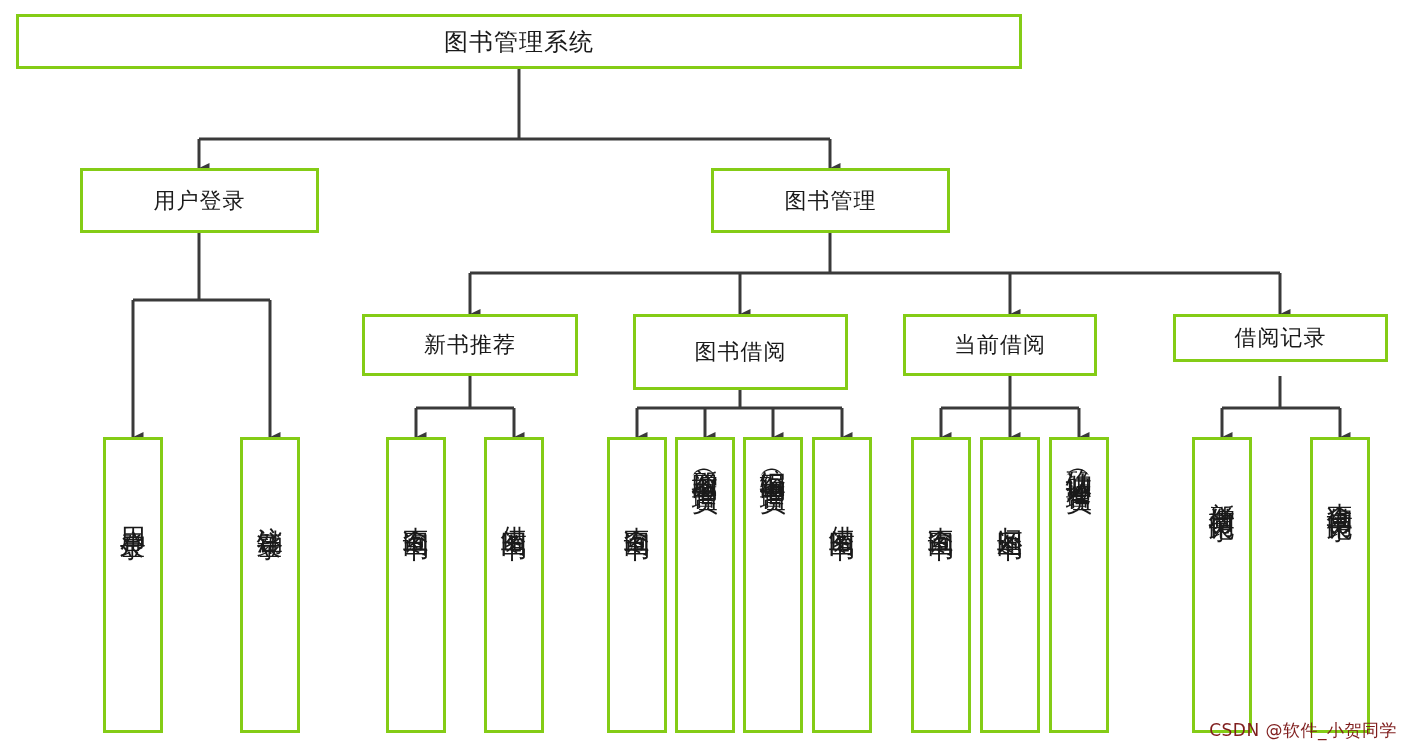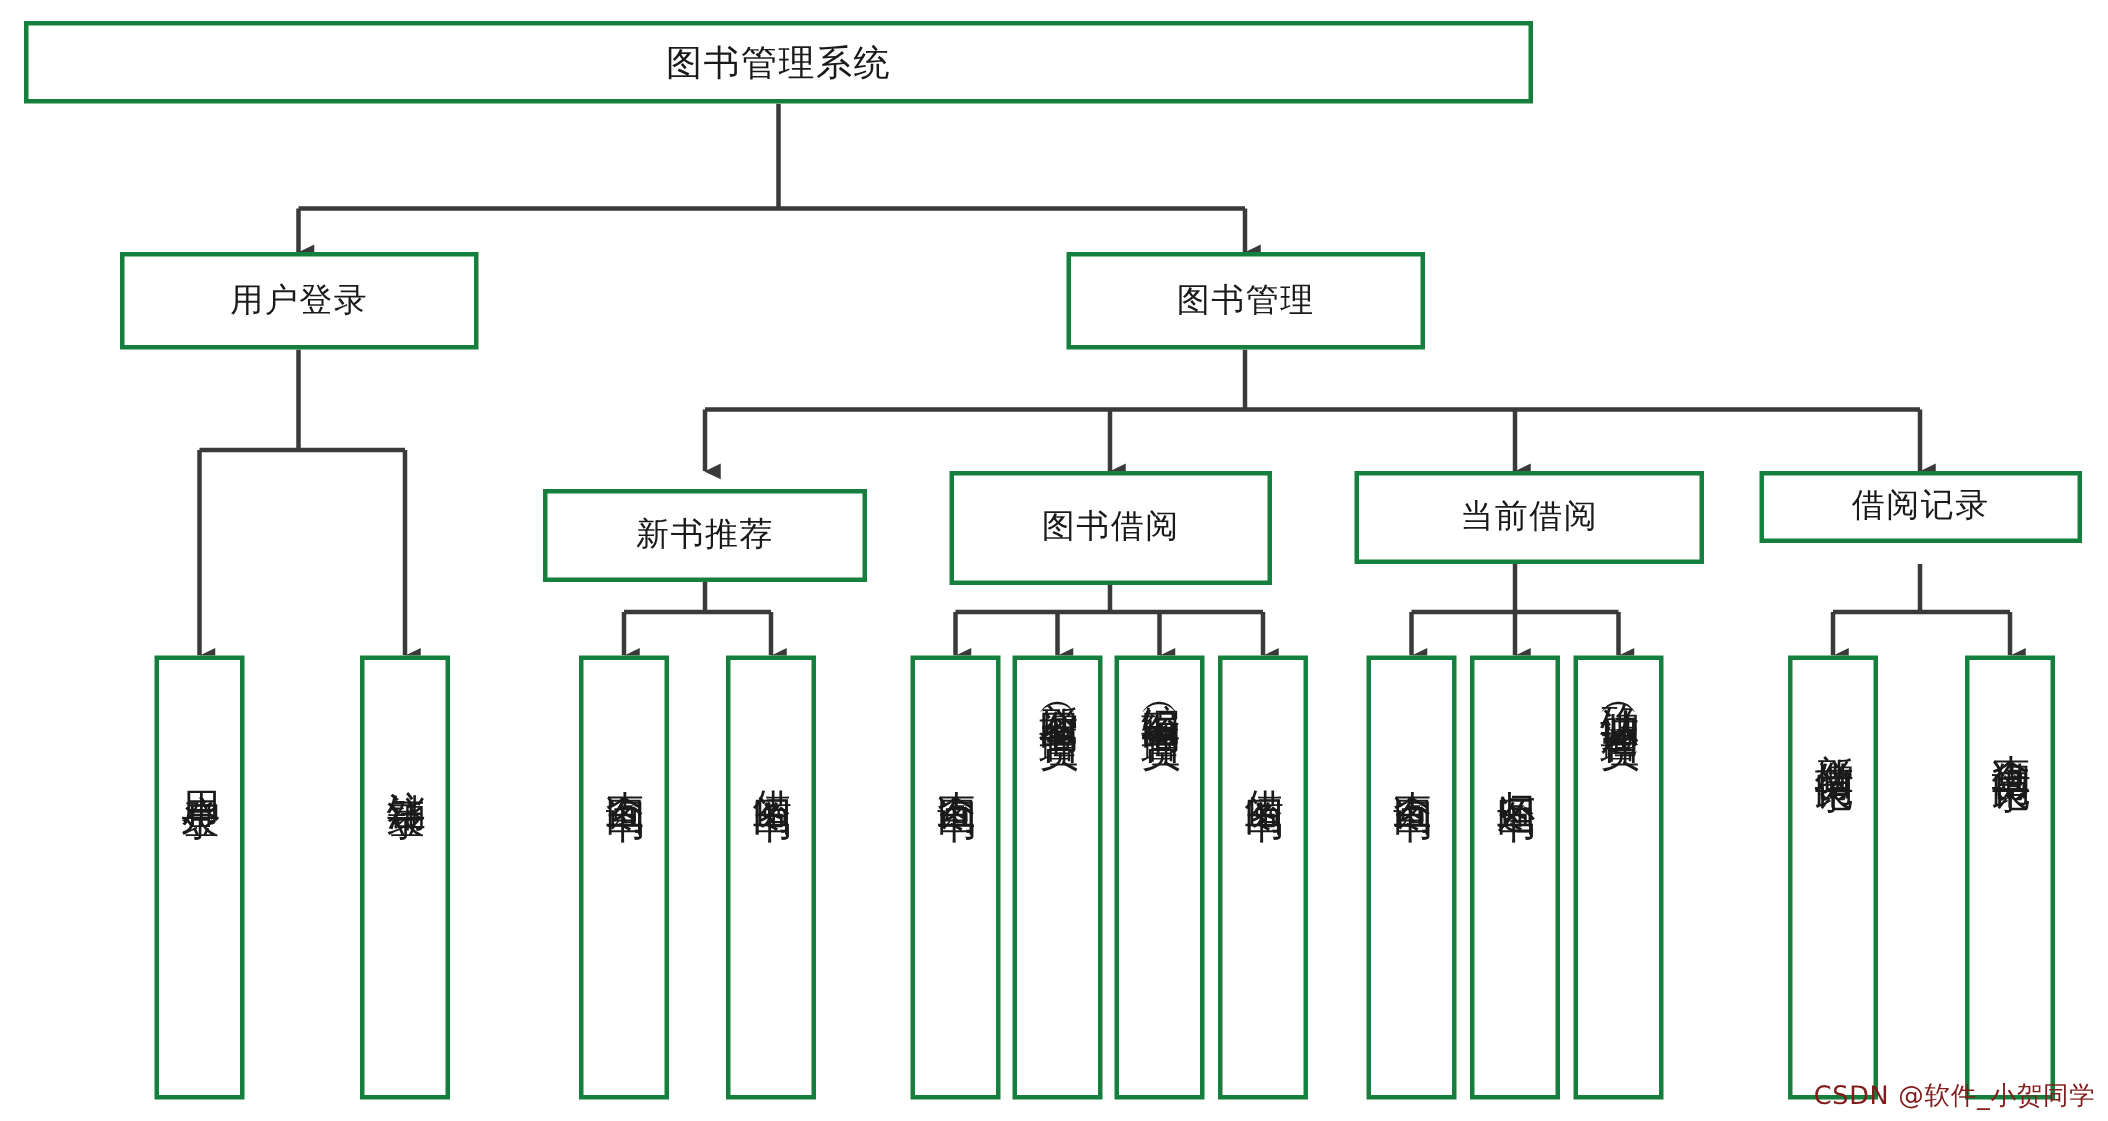--- a/index.html
+++ b/index.html
@@ -9,21 +9,21 @@
     font-family:"DejaVu Sans","Liberation Sans",sans-serif;
     overflow:hidden;
     position:relative;
   }
   #diagram{position:absolute;left:0;top:0;width:1405px;height:747px;}
 
   .node{
     position:absolute;
     box-sizing:border-box;
     background:#ffffff;
-    border:3px solid #15803d;
+    border:3px solid #84cc16;
     display:flex;
     align-items:center;
     justify-content:center;
     color:#1a1a1a;
   }
   .node .lbl{
     font-size:22px;
     line-height:1.25;
     letter-spacing:1px;
     white-space:nowrap;
@@ -119,29 +119,29 @@
 </div>
 
 <div class="node" style="left:80px;top:168px;width:239px;height:65px;">
   <span class="lbl">用户登录</span>
 </div>
 
 <div class="node" style="left:711px;top:168px;width:239px;height:65px;">
   <span class="lbl">图书管理</span>
 </div>
 
-<div class="node" style="left:362px;top:314px;width:216px;height:62px;margin-top:12px;">
+<div class="node" style="left:362px;top:314px;width:216px;height:62px;">
   <span class="lbl">新书推荐</span>
 </div>
 
 <div class="node" style="left:633px;top:314px;width:215px;height:76px;">
   <span class="lbl">图书借阅</span>
 </div>
 
-<div class="node" style="left:903px;top:314px;width:233px;height:62px;align-items:center;">
+<div class="node" style="left:903px;top:314px;width:194px;height:62px;align-items:center;">
   <span class="lbl">当前借阅</span>
 </div>
 
 <div class="node" style="left:1173px;top:314px;width:215px;height:48px;">
   <span class="lbl">借阅记录</span>
 </div>
 
 <div class="node leaf" style="left:103px;top:437px;width:60px;height:296px;padding-top:66px;">
   <span class="lbl">用户登录</span>
 </div>

